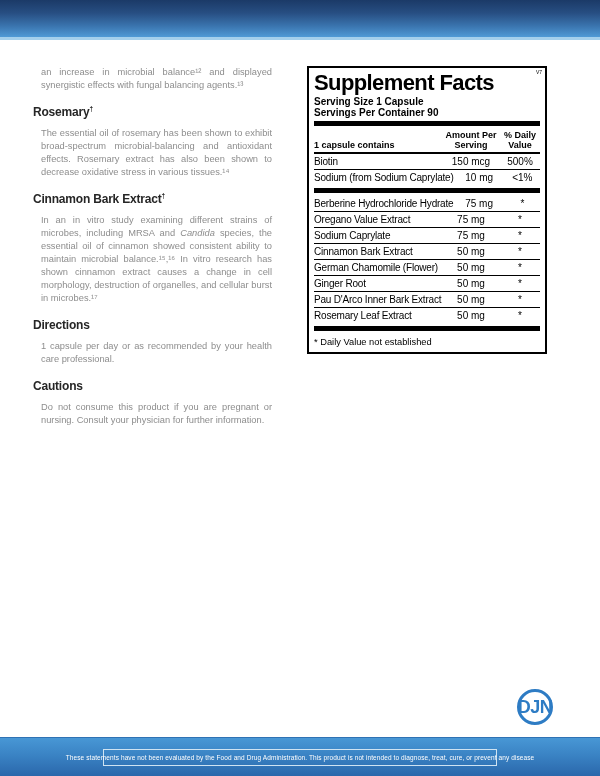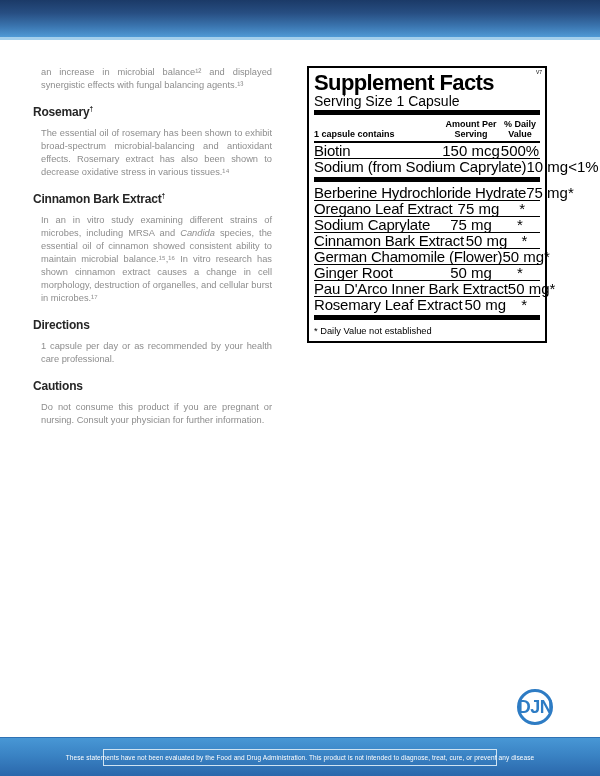--- a/index.html
+++ b/index.html
@@ -40,31 +40,31 @@
     position:absolute; left:307px; top:66px; width:240px;
     border:2px solid #000; background:#fff; padding:2px 5px 4px 5px;
     color:#000;
   }
   .sf-titlewrap { position:relative; }
   .sf-title {
     font-size:22px; font-weight:bold; letter-spacing:-0.6px;
     line-height:26px; white-space:nowrap; color:#000;
   }
   .sf-version { position:absolute; top:-1px; right:-2px; font-size:5px; font-weight:normal; }
-  .sf-serving { font-size:14px; line-height:11px; }
+  .sf-serving { font-size:10px; line-height:11px;font-weight:bold; }
   .sf-bar { height:5px; background:#000; margin:3px 0; }
   .sf-header {
     display:flex; align-items:flex-end; font-size:9px; font-weight:bold;
     line-height:10px; padding:1px 0 2px 0; border-bottom:2px solid #000;
   }
   .sf-header .c1 { flex:1; text-align:left; }
   .sf-header .c2 { width:58px; text-align:center; }
   .sf-header .c3 { width:40px; text-align:center; }
   .sf-row {
-    display:flex; align-items:center; font-size:15px; line-height:11px;
+    display:flex; align-items:center; font-size:10px; line-height:11px;
     padding:2px 0; border-bottom:1px solid #000; min-height:14px;
   }
   .sf-row .sf-name { flex:1; text-align:left; white-space:nowrap; letter-spacing:-0.2px; }
   .sf-row .sf-amount { width:58px; text-align:center; white-space:nowrap; }
   .sf-row .sf-dv { width:40px; text-align:center; white-space:nowrap; }
   .sf-row.no-border { border-bottom:none;justify-content:space-between; }
   .sf-footnote { font-size:9.3px; line-height:12px; padding-top:2px; }
 
   
   .djn-logo {
@@ -118,20 +118,21 @@
     <p>Do not consume this product if you are pregnant or nursing. Consult your physician for further information.</p>
   </div>
 </div>
 
 <div class="sf-panel">
   <div class="sf-titlewrap">
     <div class="sf-title">Supplement Facts</div>
     <div class="sf-version">V7</div>
   </div>
   <div class="sf-serving">Serving Size 1 Capsule</div>
+  <div class="sf-serving">Servings Per Container 90</div>
 
   <div class="sf-bar"></div>
 
   <div class="sf-header">
     <span class="c1">1 capsule contains</span>
     <span class="c2">Amount Per Serving</span>
     <span class="c3">% Daily Value</span>
   </div>
 
   <div class="sf-row">
@@ -146,21 +147,21 @@
   </div>
 
   <div class="sf-bar"></div>
 
   <div class="sf-row">
     <span class="sf-name">Berberine Hydrochloride Hydrate</span>
     <span class="sf-amount">75 mg</span>
     <span class="sf-dv">*</span>
   </div>
   <div class="sf-row">
-    <span class="sf-name">Oregano Leaf Extract</span>
+    <span class="sf-name">Oregano Value Extract</span>
     <span class="sf-amount">75 mg</span>
     <span class="sf-dv">*</span>
   </div>
   <div class="sf-row">
     <span class="sf-name">Sodium Caprylate</span>
     <span class="sf-amount">75 mg</span>
     <span class="sf-dv">*</span>
   </div>
   <div class="sf-row">
     <span class="sf-name">Cinnamon Bark Extract</span>

